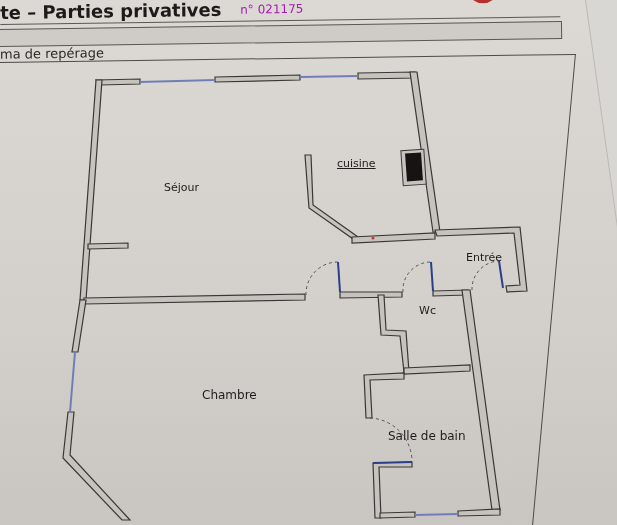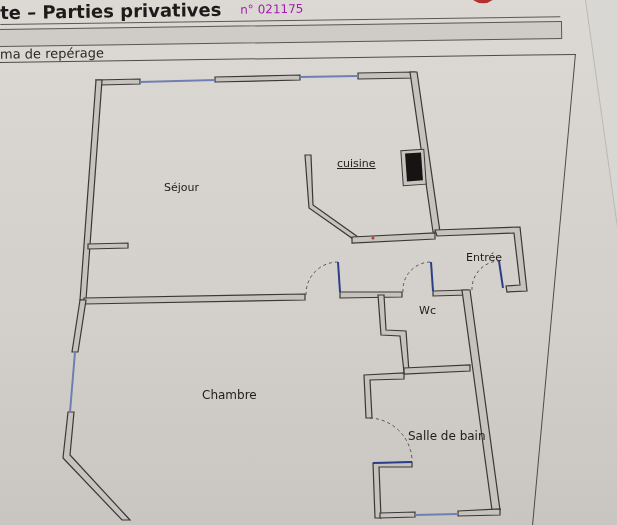--- a/index.html
+++ b/index.html
@@ -91,13 +91,13 @@
   <rect x="402" y="150" width="23" height="35" fill="#c6c3be" stroke="#3a3836" stroke-width="1" transform="rotate(-4 413 167)"></rect>
   <rect x="406" y="153" width="16" height="28" fill="#151413" transform="rotate(-4 413 167)"></rect>
   <circle cx="373" cy="238" r="1.5" fill="#c03a2e"></circle>
 </svg>
 
 <div class="room-label" style="left:164px;top:157px;margin-top:24px;">Séjour</div>
 <div class="room-label" style="left:337px;top:157px;text-decoration:underline;">cuisine</div>
 <div class="room-label" style="left:427px;top:251px;margin-left:39px;">Entrée</div>
 <div class="room-label" style="left:419px;top:304px;">Wc</div>
 <div class="room-label" style="left:202px;top:388px;font-size:12px;text-align:right;">Chambre</div>
-<div class="room-label" style="left:388px;top:429px;font-size:12px;margin-left:20px;">Salle de bain</div>
+<div class="room-label" style="left:388px;top:429px;font-size:12px;">Salle de bain</div>
 
 </body></html>

